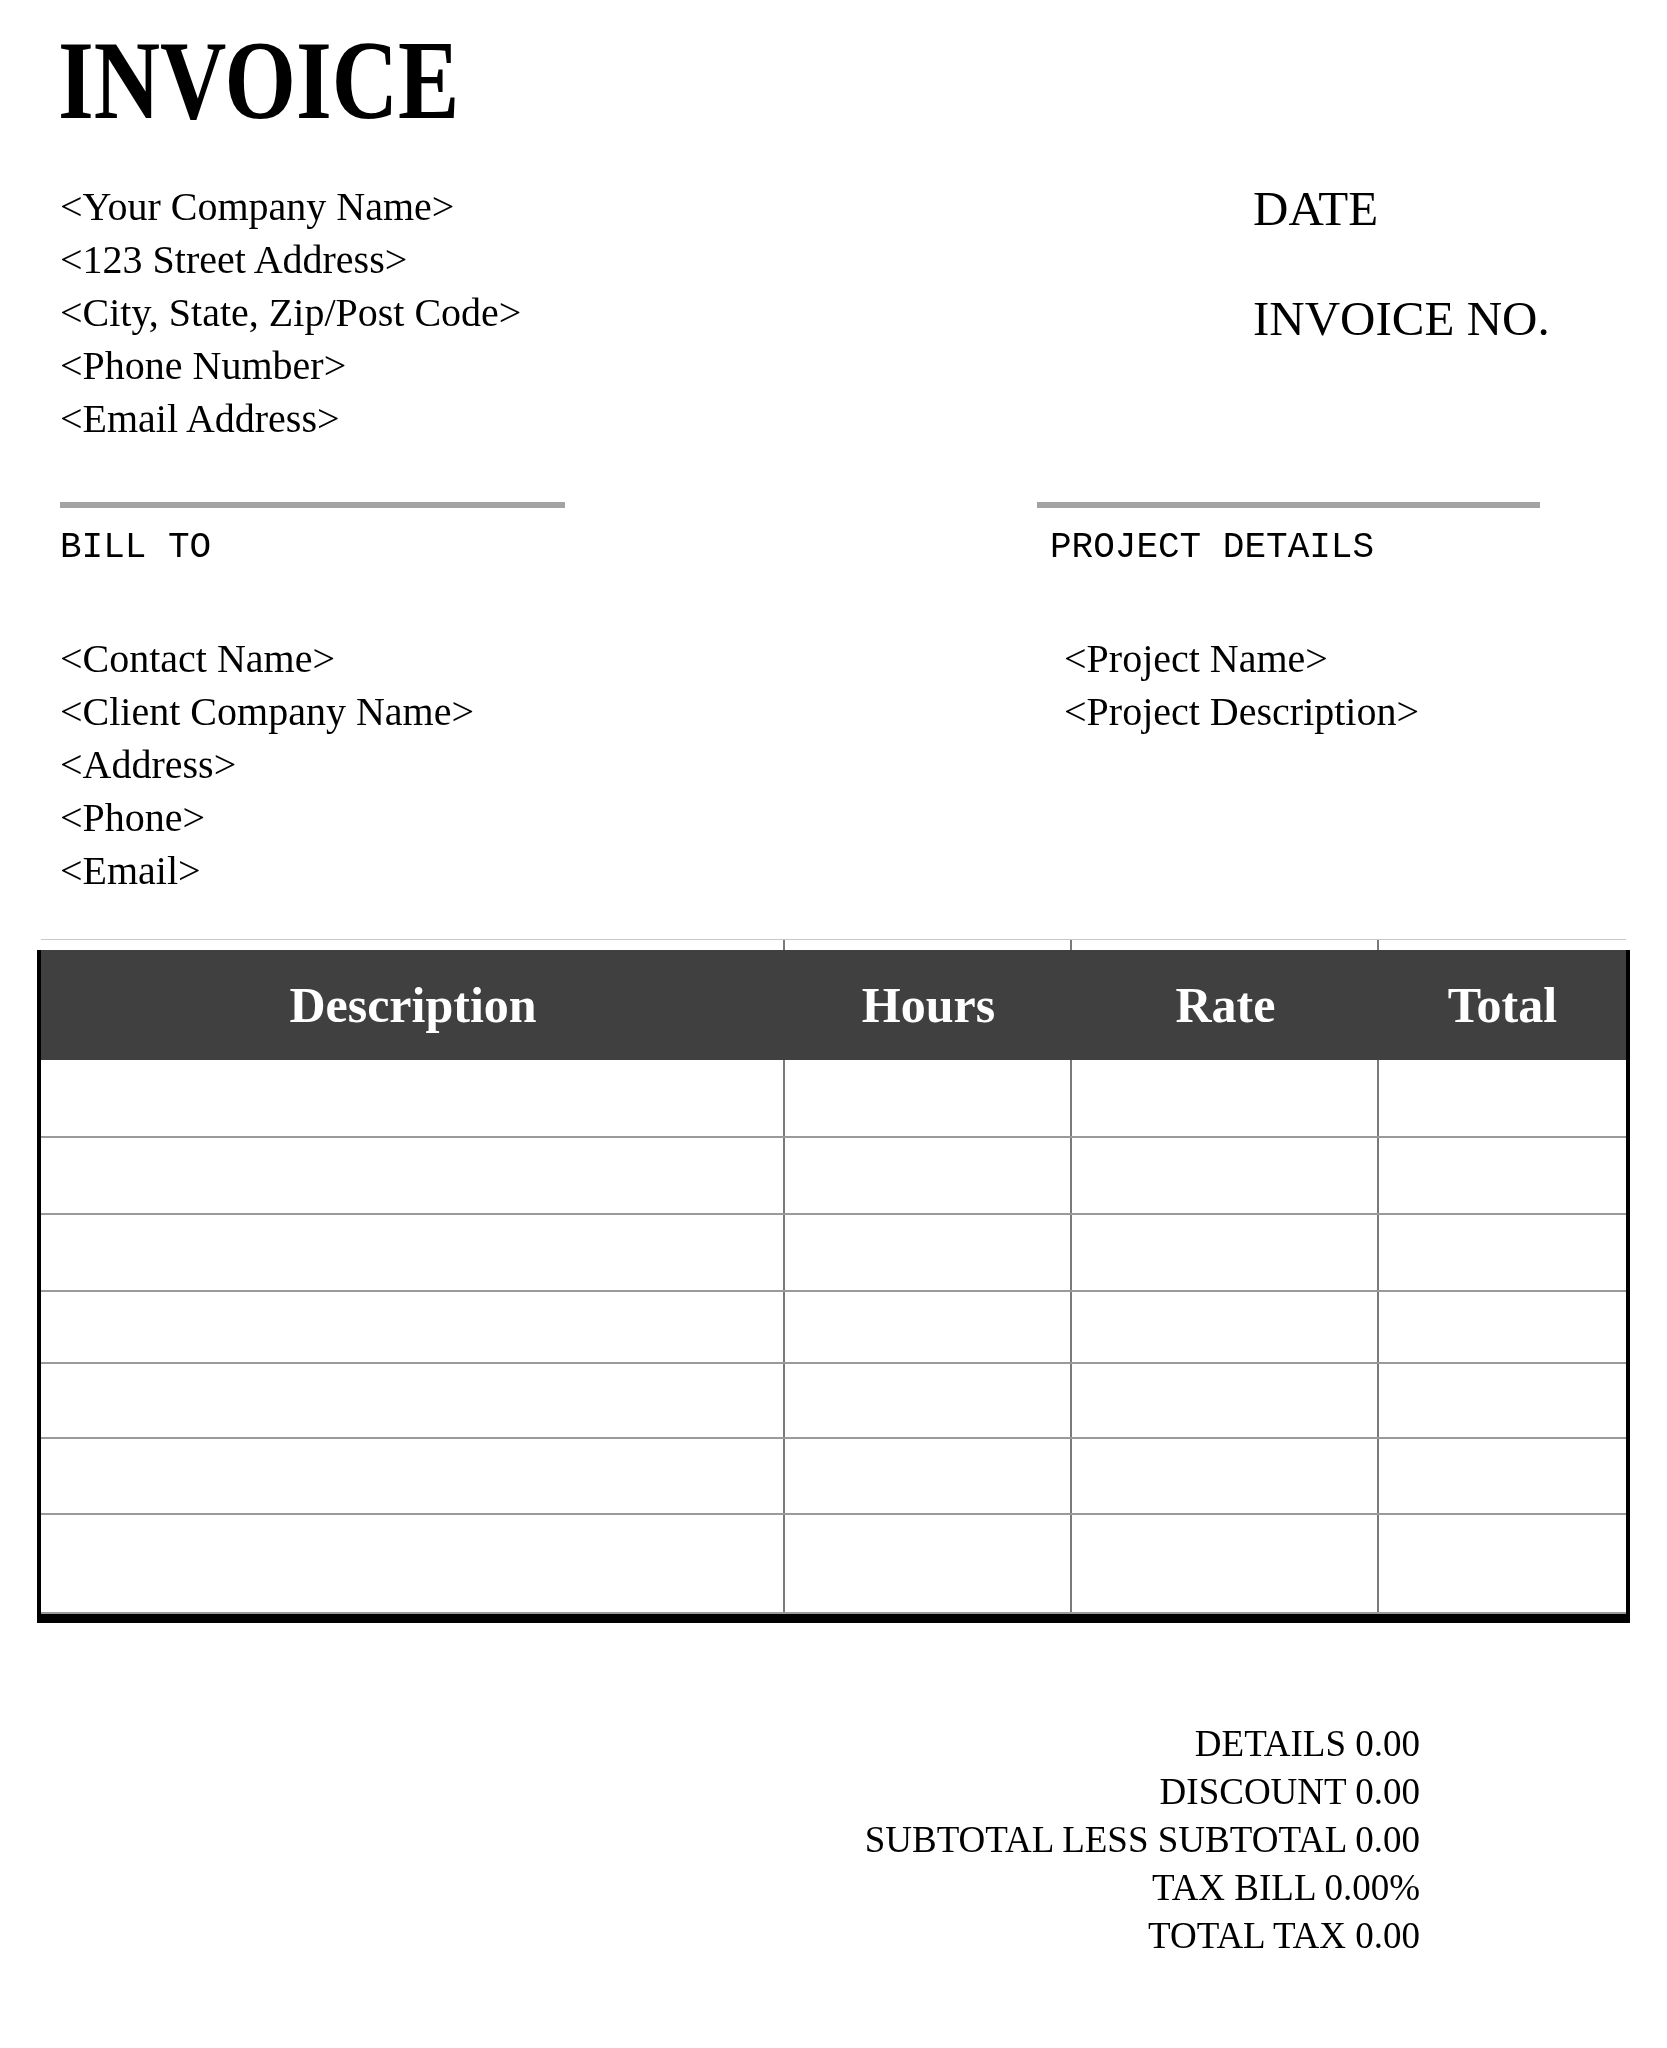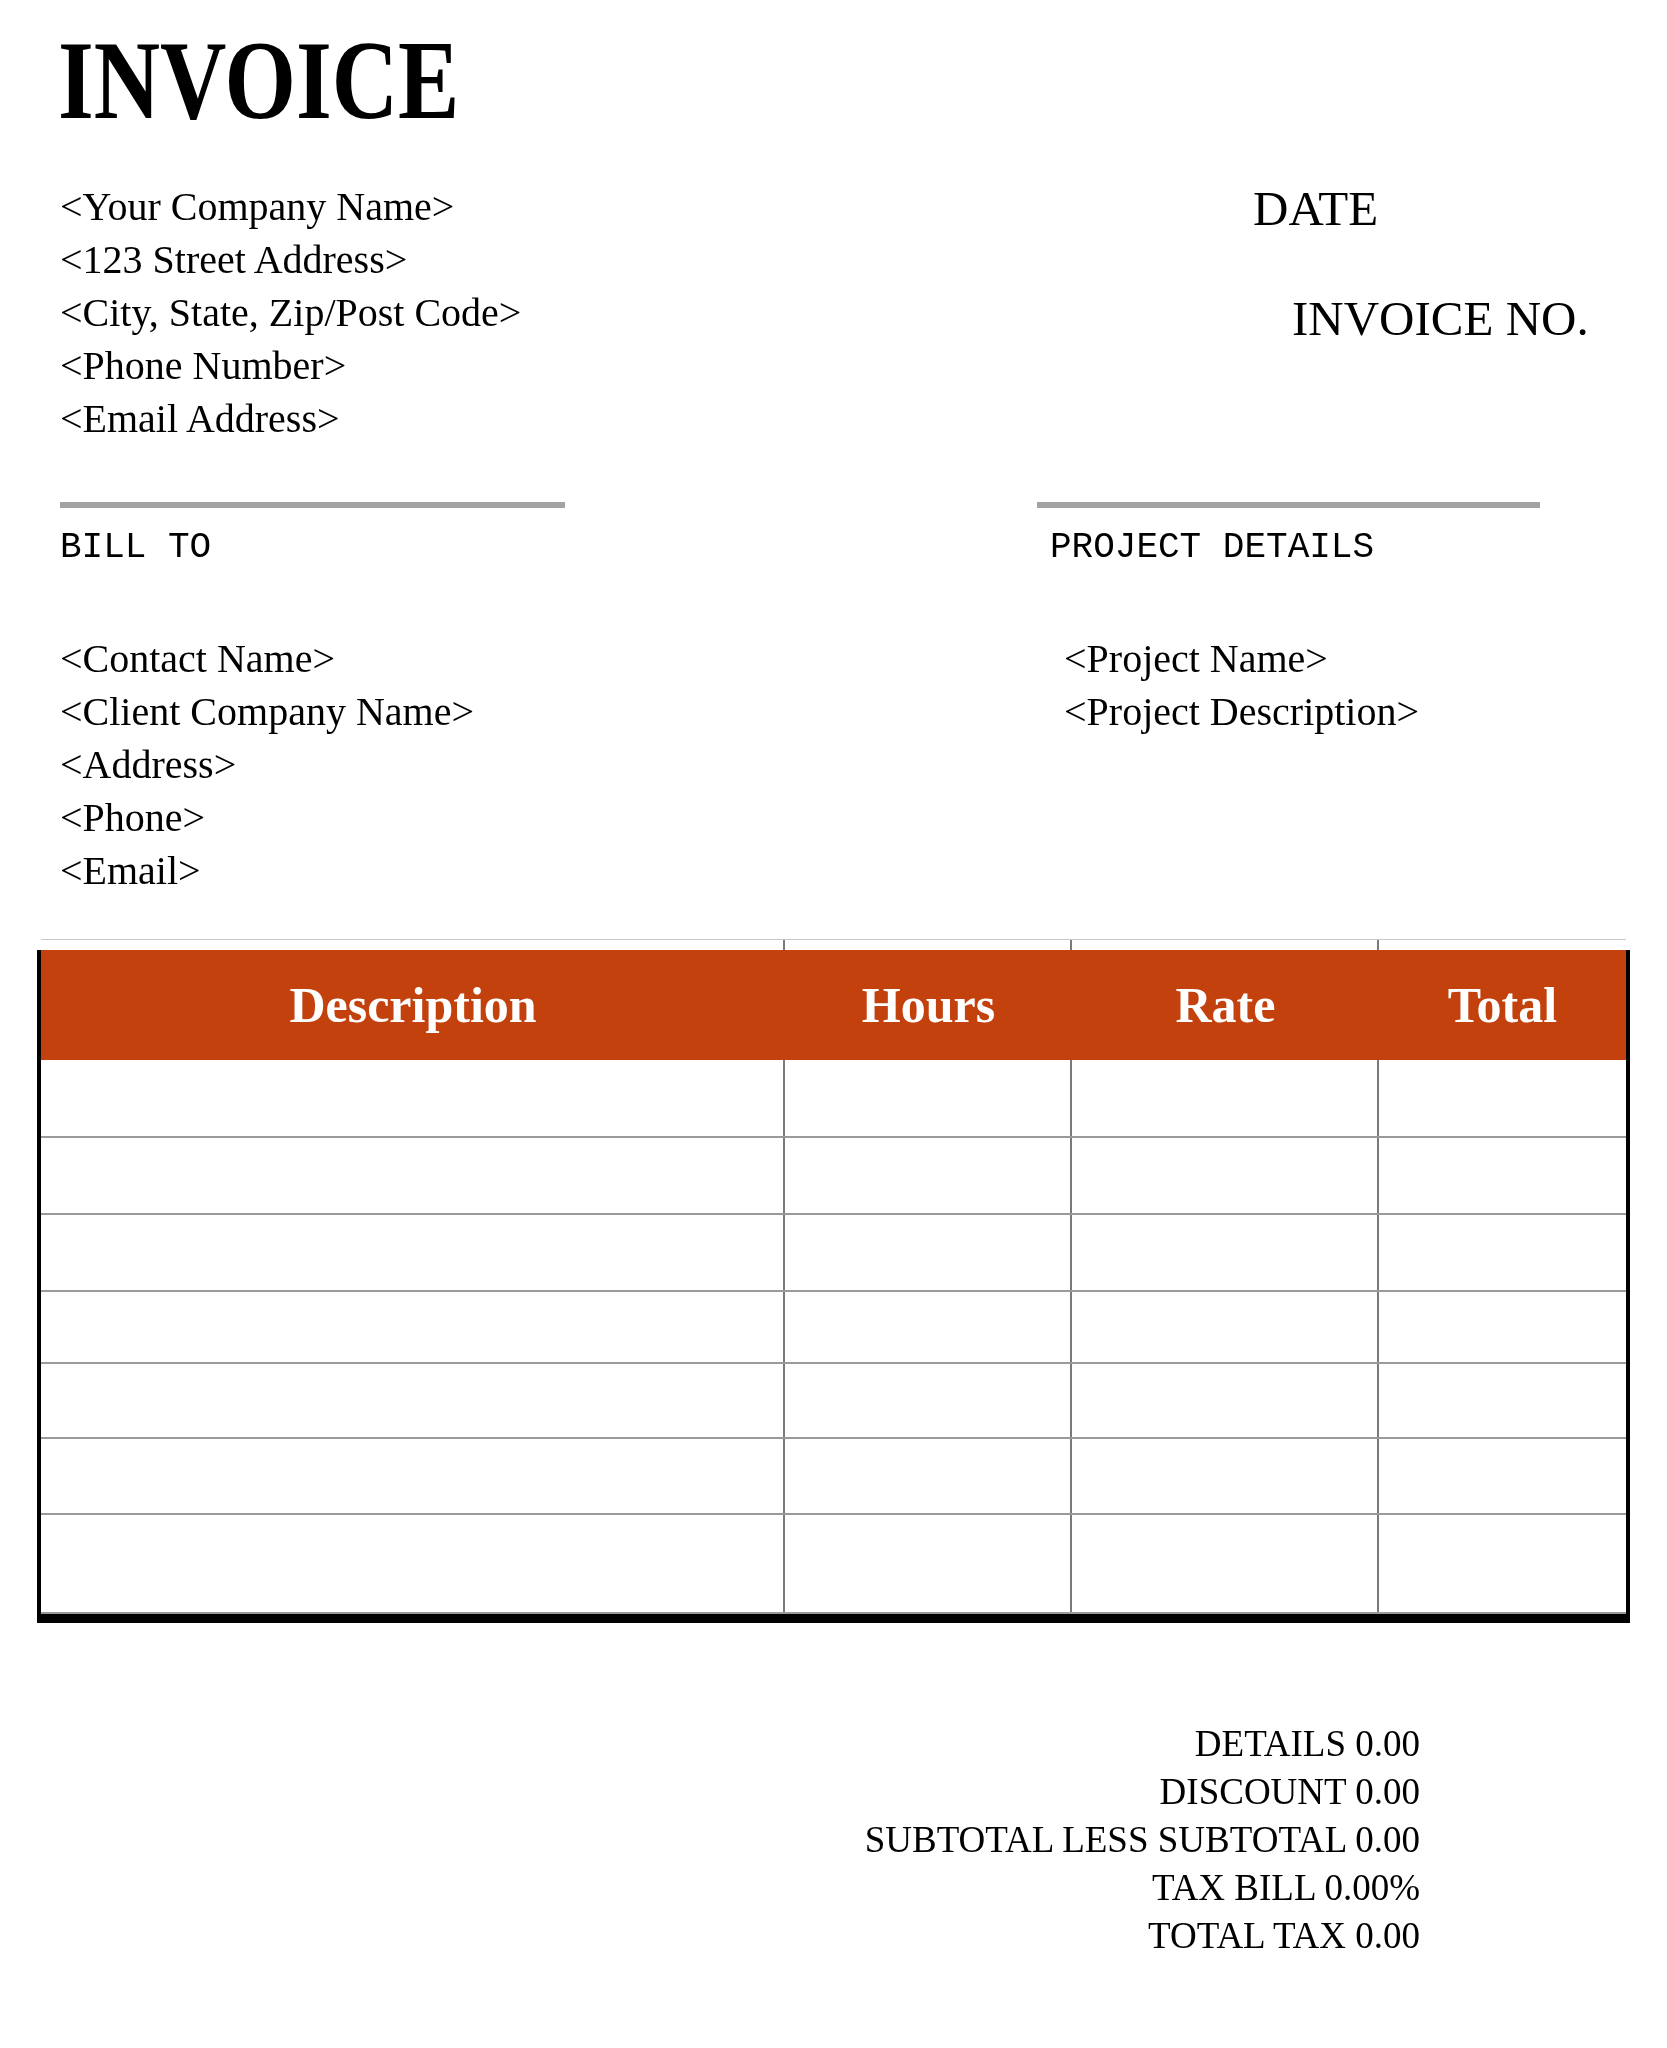--- a/index.html
+++ b/index.html
@@ -20,21 +20,21 @@
     transform:scaleX(0.82);transform-origin:left top;
     white-space:nowrap;
   }
   
   .text-block{position:absolute;font-size:40px;line-height:53px;white-space:nowrap;}
   .company-block{left:60px;top:180px;}
   .billto-block{left:60px;top:632px;}
   .project-block{left:1033px;top:632px;margin-left:31px;}
   .meta-label{position:absolute;font-size:49px;line-height:1.1;white-space:nowrap;}
   .date-label{left:1253px;top:182px;}
-  .invoiceno-label{left:1253px;top:292px;margin-left:39px;}
+  .invoiceno-label{left:1253px;top:292px;}
   .section-heading{position:absolute;font-size:36px;line-height:1.1;white-space:nowrap;font-family:Liberation Mono, monospace;}
   .billto-heading{left:60px;top:528px;}
   .project-heading{left:1050px;top:528px;}
   
   .rule{position:absolute;top:502px;height:6px;background:#a3a3a3;}
   .rule-left{left:60px;width:505px;}
   .rule-right{left:1037px;width:503px;}
   
   .pre-strip{
     position:absolute;left:41px;top:939px;width:1585px;height:11px;
@@ -43,21 +43,21 @@
   .pre-strip .pcell{box-sizing:border-box;border-right:2px solid #7a7a7a;height:100%;}
   .pre-strip .pcell:last-child{border-right:none;}
   .pcell.c1{width:744px;} .pcell.c2{width:287px;} .pcell.c3{width:307px;} .pcell.c4{flex:1;}
   .items-table{
     position:absolute;left:37px;top:950px;width:1593px;
     box-sizing:border-box;
     border-left:4px solid #000;border-right:4px solid #000;border-bottom:9px solid #000;
     background:#ffffff;
   }
   .thead{
-    display:flex;height:110px;background:#c2410c;color:#ffffff;
+    display:flex;height:110px;background:#404040;color:#ffffff;
     align-items:center;
   }
   .thcell{
     box-sizing:border-box;
     display:flex;align-items:center;justify-content:center;
     font-size:50px;font-weight:bold;height:100%;
   }
   .trow{display:flex;box-sizing:border-box;}
   .trow + .trow{border-top:2px solid #9a9a9a;}
   .tcell{box-sizing:border-box;border-right:2px solid #7a7a7a;height:100%;}

